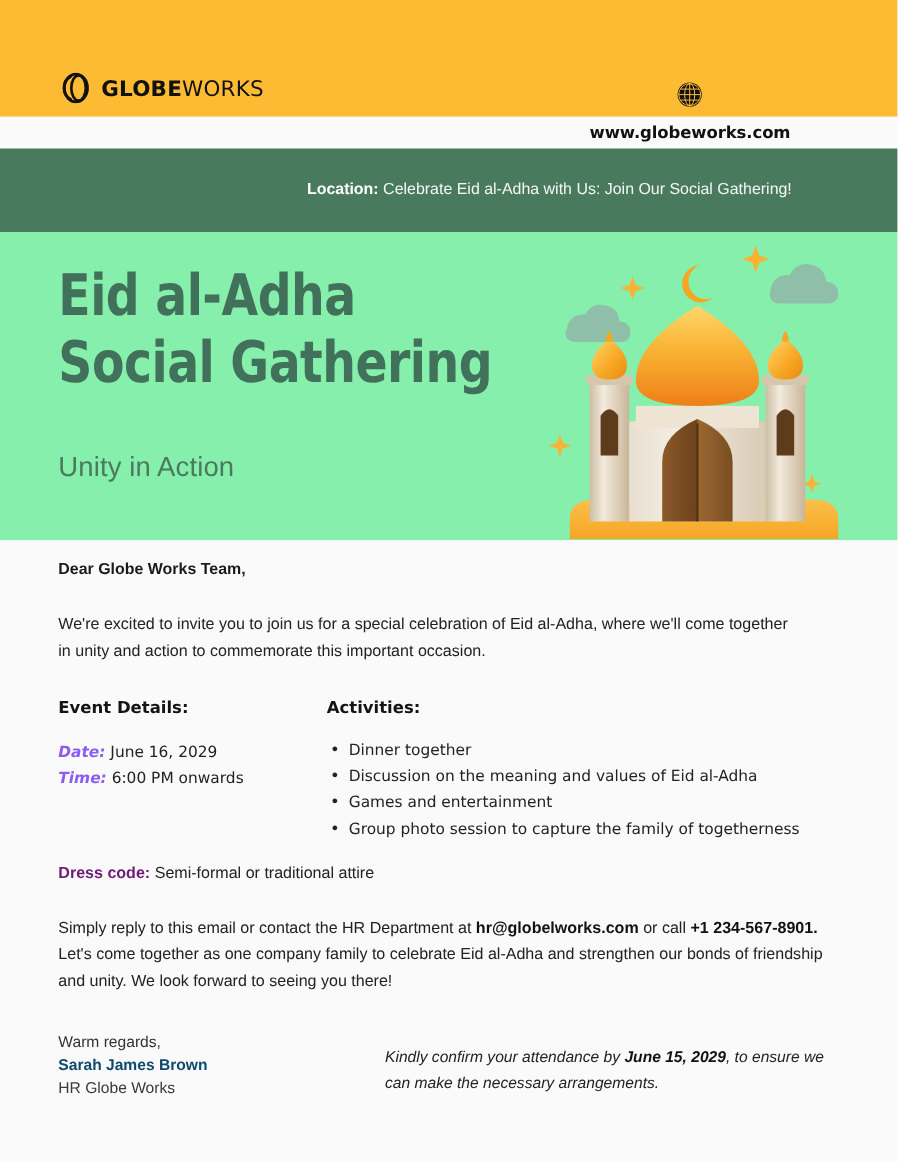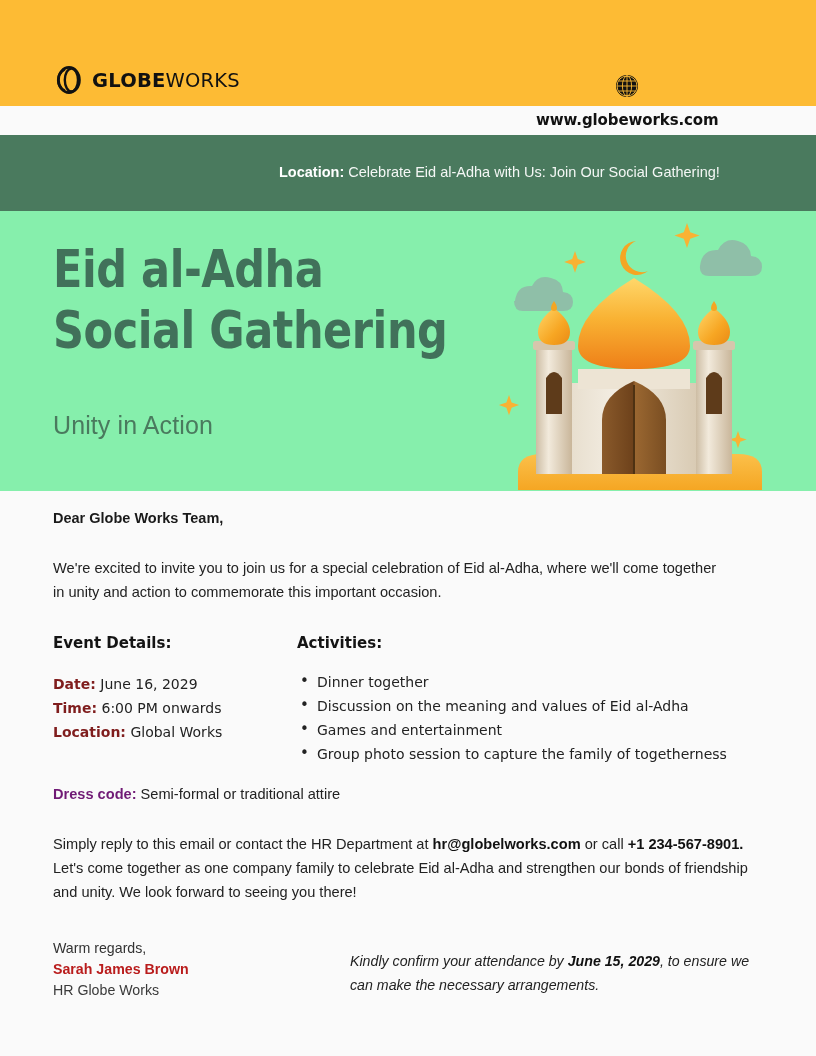--- a/index.html
+++ b/index.html
@@ -182,21 +182,21 @@
   }
   .event-list {
     position: absolute;
     left: 53px;
     top: 672px;
     font-family: "DejaVu Sans", sans-serif;
     font-size: 14px;
     line-height: 1.72;
     color: #222222;
   }
-  .event-list div b { font-weight: 700; color: #7f1d1d; }
+  .event-list div b { font-weight: 700; color: #8b5cf6; font-style: italic; }
 
   .activities-head {
     position: absolute;
     left: 297px;
     top: 634px;
     font-family: "DejaVu Sans", sans-serif;
     font-size: 15px;
     font-weight: 700;
     color: #141414;
   }
@@ -245,21 +245,21 @@
   .contact b { font-weight: 700; color: #111111; }
 
   .signoff {
     position: absolute;
     left: 53px;
     top: 938px;
     font-size: 14.2px;
     line-height: 1.48;
     color: #333333;
   }
-  .signoff .name { font-weight: 700; color: #b91c1c; }
+  .signoff .name { font-weight: 700; color: #0c4a6e; }
   .signoff .role { color: #3a3a3a; }
 
   .rsvp {
     position: absolute;
     left: 350px;
     top: 949px;
     width: 405px;
     font-size: 14.2px;
     line-height: 1.72;
     font-style: italic;
@@ -384,21 +384,20 @@
     </svg>
   </div>
 
   <div class="salutation">Dear Globe Works Team,</div>
   <div class="intro">We're excited to invite you to join us for a special celebration of Eid al-Adha, where we'll come together in unity and action to commemorate this important occasion.</div>
 
   <div class="event-head">Event Details:</div>
   <div class="event-list">
     <div><b>Date:</b> <span>June 16, 2029</span></div>
     <div><b>Time:</b> <span>6:00 PM onwards</span></div>
-    <div><b>Location:</b> <span>Global Works</span></div>
   </div>
 
   <div class="activities-head">Activities:</div>
   <ul class="activities-list">
     <li>Dinner together</li>
     <li>Discussion on the meaning and values of Eid al-Adha</li>
     <li>Games and entertainment</li>
     <li>Group photo session to capture the family of togetherness</li>
   </ul>
 

